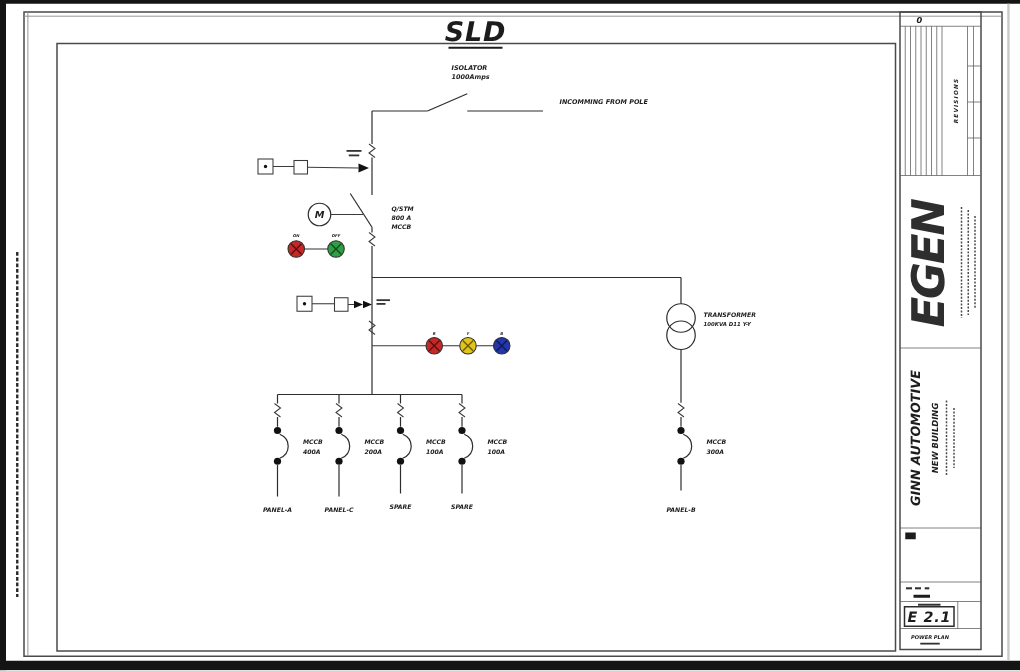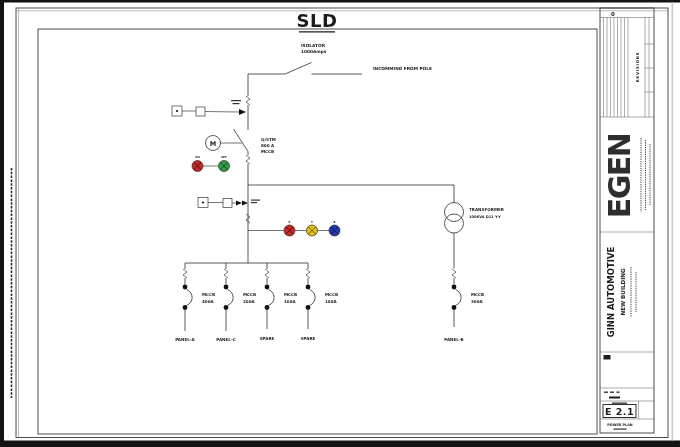--- a/index.html
+++ b/index.html
@@ -1,17 +1,17 @@
 <!DOCTYPE html>
 <html><head>
 <meta charset="utf-8">
 <style>
   html,body{margin:0;padding:0;background:#ffffff;}
   #screen{position:relative;width:680px;height:447px;background:#ffffff;overflow:hidden;
-          font-family:"DejaVu Sans", sans-serif;}
+          font-family:"DejaVu Sans", sans-serif;font-style:italic;}
   svg{position:absolute;left:0;top:0;}
   svg text{font-family:"DejaVu Sans", sans-serif;fill:#1c1c1c;}
   .ln{stroke:#2d2d2d;stroke-width:0.8;fill:none;}
   .ln2{stroke:#3a3a3a;stroke-width:0.7;fill:none;}
   .frame{stroke:#4a4a4a;stroke-width:1;fill:none;}
   .frame2{stroke:#8a8a8a;stroke-width:0.6;fill:none;}
   .grid{stroke:#5a5a5a;stroke-width:0.5;fill:none;}
   .micro-dash{stroke:#2a2a2a;stroke-width:1.6;stroke-dasharray:2.5 1.3;fill:none;}
   .micro-dash-thin{stroke:#4a4a4a;stroke-width:1;stroke-dasharray:1.3 1;fill:none;}
   .t-title{font-size:18px;font-weight:800;letter-spacing:0.5px;}

